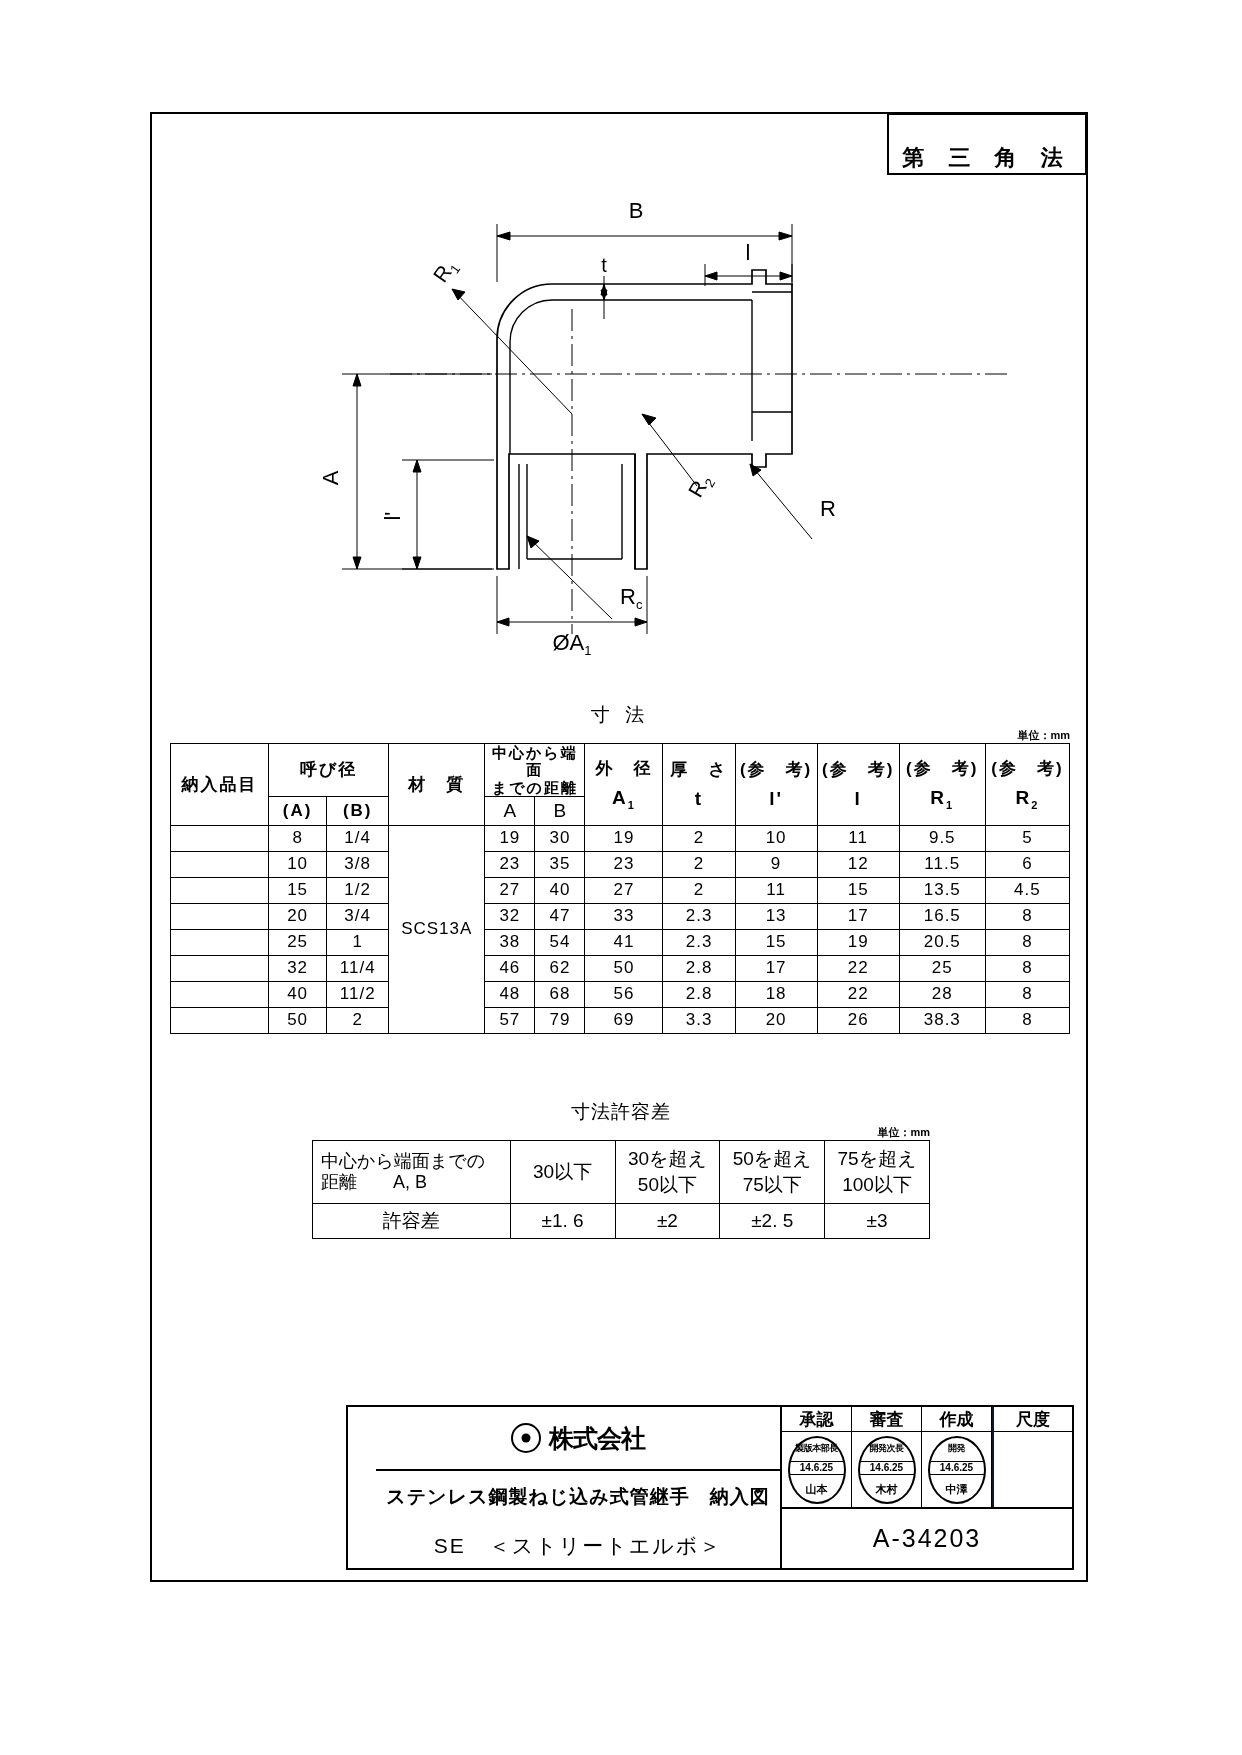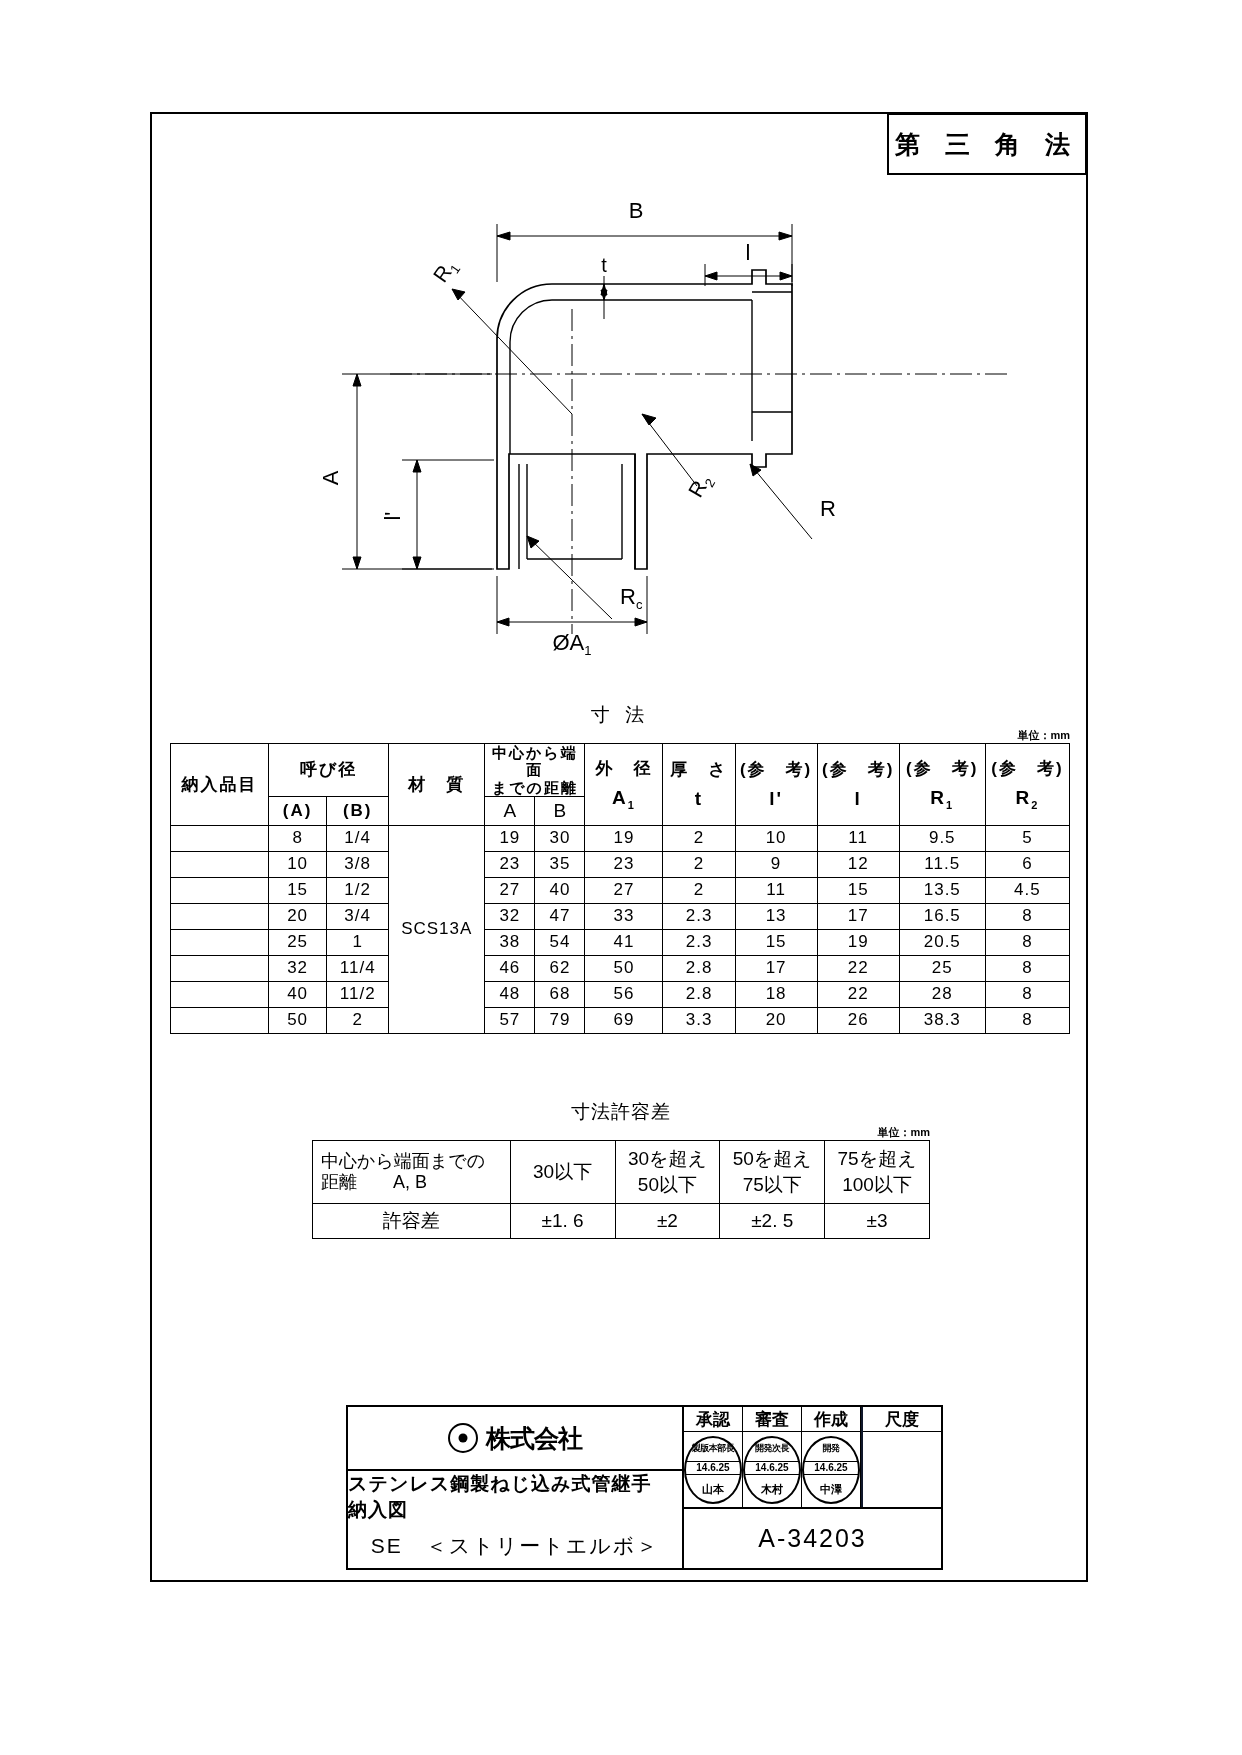--- a/index.html
+++ b/index.html
@@ -5,22 +5,22 @@
   html,body{margin:0;padding:0;background:#fff;}
   body{width:1242px;height:1755px;position:relative;
        font-family:"Liberation Sans","DejaVu Sans",sans-serif;color:#000;}
 
   .sheet{position:absolute;left:150px;top:112px;width:938px;height:1470px;
          border:2px solid #000;box-sizing:border-box;}
 
   
   .proj-box{position:absolute;right:-1px;top:-1px;width:200px;height:62px;
             border:2px solid #000;box-sizing:border-box;
-            display:flex;align-items:center;justify-content:center;
-            font-size:25px;letter-spacing:9px;font-weight:600;}
+            display:flex;align-items:flex-end;justify-content:center;
+            font-size:22px;letter-spacing:9px;font-weight:600;}
 
   
   .drawing{position:absolute;left:0;top:50px;width:938px;height:520px;}
   .drawing svg{position:absolute;left:0;top:0;}
 
   
   table{border-collapse:collapse;}
   table td,table th{border:1.5px solid #000;text-align:center;
        font-size:17px;font-weight:400;padding:0;}
 
@@ -40,22 +40,22 @@
           font-weight:600;white-space:nowrap;}
 
   
   #tol-wrap{position:absolute;left:160px;top:985px;width:618px;}
   #tol-table{width:618px;}
   #tol-table td{height:30px;font-size:19px;padding:2px 4px;}
   #tol-table .head2{line-height:1.15;font-size:18px;text-align:left;padding-left:8px;}
   #tol-table .ctr{text-align:center;}
 
   
-  #title-block{position:absolute;left:194px;bottom:10px;width:597px;height:165px;
-               border:2px solid #000;box-sizing:border-box;display:flex;}
+  #title-block{position:absolute;left:194px;bottom:10px;width:728px;height:165px;
+               border:2px solid #000;box-sizing:border-box;display:flex;padding-left:28px;}
   .tb-left{width:404px;display:flex;flex-direction:column;
            border-right:2px solid #000;}
   .tb-logo{height:62px;display:flex;align-items:center;justify-content:center;
            border-bottom:2px solid #000;gap:8px;}
   .logo-mark{width:26px;height:26px;border:2.5px solid #000;border-radius:50%;
              position:relative;}
   .logo-mark:after{content:"";position:absolute;left:50%;top:50%;width:9px;height:9px;
              background:#000;border-radius:50%;transform:translate(-50%,-50%);}
   .logo-kk{font-size:25px;font-weight:700;letter-spacing:-1px;}
   .logo-mie{font-size:38px;font-weight:700;letter-spacing:1px;}

